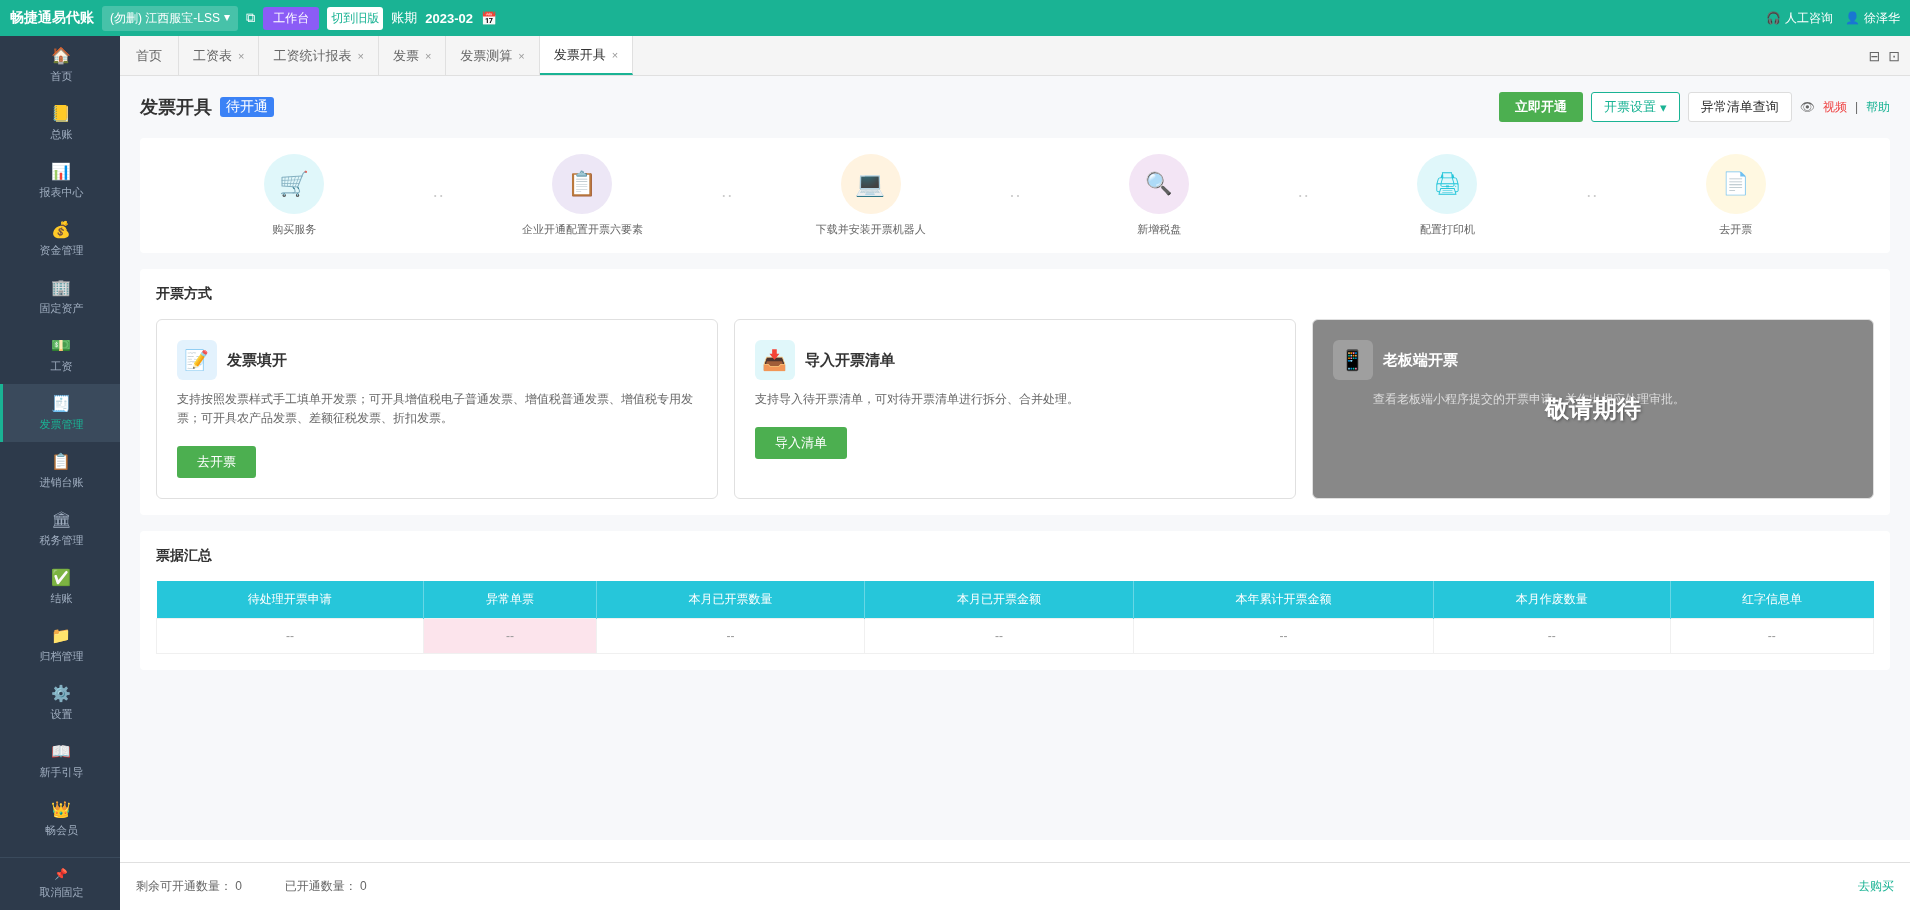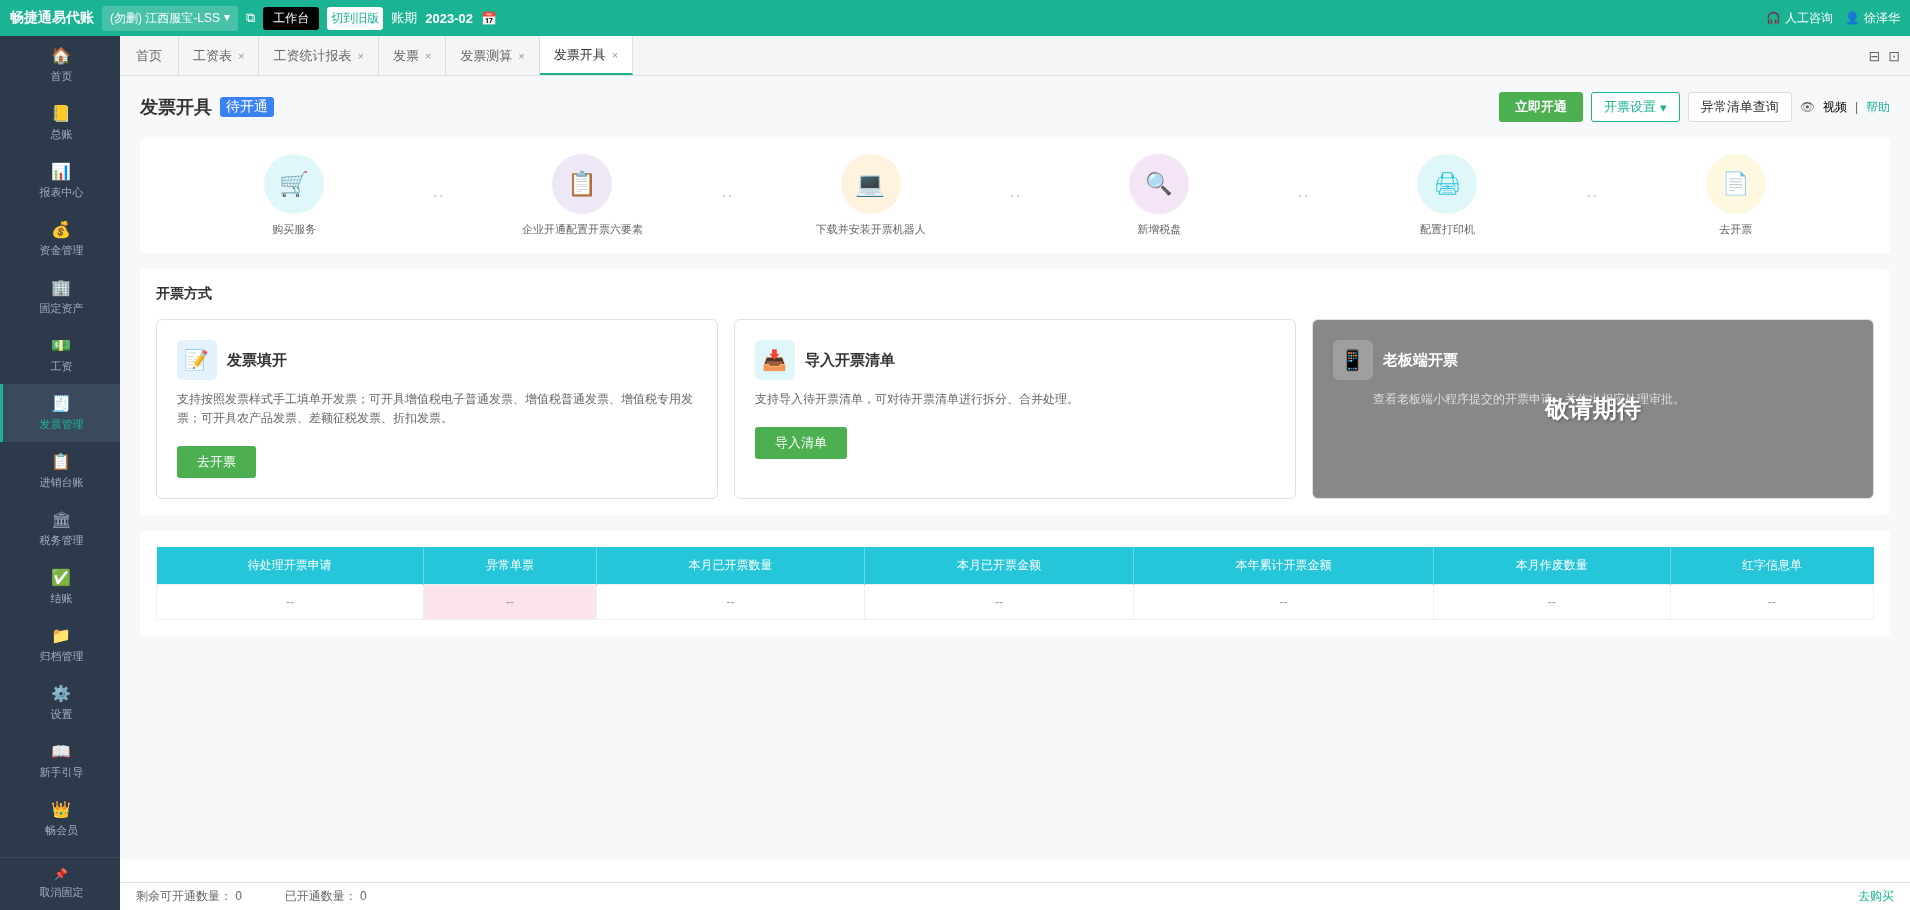--- a/index.html
+++ b/index.html
@@ -5,21 +5,21 @@
     * { box-sizing: border-box; margin: 0; padding: 0; }
     body { font-family: 'Microsoft YaHei', 'PingFang SC', sans-serif; font-size: 13px; background: #f0f2f5; color: #333; display: flex; flex-direction: column; height: 910px; overflow: hidden; }
 
     
     .top-bar { height: 36px; background: #1ab394; display: flex; align-items: center; justify-content: space-between; padding: 0 10px; color: white; flex-shrink: 0; }
     .top-bar-left { display: flex; align-items: center; gap: 8px; font-size: 13px; }
     .top-bar-logo { font-size: 14px; font-weight: bold; }
     .company-selector { background: rgba(255,255,255,0.2); border: none; color: white; padding: 4px 8px; border-radius: 3px; font-size: 12px; display: flex; align-items: flex-start; gap: 4px; cursor: pointer; }
     .top-bar-right { display: flex; align-items: center; gap: 12px; font-size: 12px; }
     .top-bar-period { display: flex; align-items: center; gap: 4px; }
-    .btn-workspace { background: #000000; border: none; color: white; padding: 3px 10px; border-radius: 3px; cursor: pointer; font-size: 12px; }
+    .btn-workspace { background: #8b5cf6; border: none; color: white; padding: 3px 10px; border-radius: 3px; cursor: pointer; font-size: 12px; }
     .btn-retro { background: white; border: none; color: #1ab394; padding: 3px 4px; border-radius: 3px; cursor: pointer; font-size: 12px; }
 
     
     .main-layout { display: flex; flex: 1; overflow: hidden; }
 
     
     .sidebar { width: 120px; background: #2d3a4b; display: flex; flex-direction: column; flex-shrink: 0; overflow-y: auto; }
     .sidebar-item { display: flex; flex-direction: column; align-items: center; padding: 10px 4px; cursor: pointer; color: #a0aec0; font-size: 11px; gap: 4px; border-left: 3px solid transparent; }
     .sidebar-item.active { background: #3a4a5c; color: #1ab394; border-left-color: #1ab394; }
     .sidebar-icon { font-size: 16px; }
@@ -75,21 +75,21 @@
     .overlay-text { position: absolute; top: 50%; left: 50%; transform: translate(-50%, -50%); font-size: 24px; font-weight: bold; color: white; text-shadow: 1px 1px 3px rgba(0,0,0,0.4); }
 
     
     .summary-table { width: 100%; border-collapse: collapse; }
     .summary-table th { background: #26c6da; color: white; padding: 10px 8px; text-align: center; font-size: 12px; font-weight: normal; border-right: 1px solid rgba(255,255,255,0.3); }
     .summary-table th:last-child { border-right: none; }
     .summary-table td { padding: 10px 8px; text-align: center; font-size: 12px; color: #999; border: 1px solid #f0f0f0; }
     .summary-table td.highlight { background: #fce4ec; }
 
     
-    .bottom-bar { height: 28px; background: white; border-top: 1px solid #e0e0e0; display: flex; align-items: center; justify-content: space-between; padding: 0 16px; font-size: 12px; color: #666; flex-shrink: 0; margin-top: 22px; }
+    .bottom-bar { height: 48px; background: white; border-top: 1px solid #e0e0e0; display: flex; align-items: center; justify-content: space-between; padding: 0 16px; font-size: 12px; color: #666; flex-shrink: 0; margin-top: 22px; }
     .bottom-bar-link { color: #1ab394; cursor: pointer; text-decoration: none; }
 
     
     .icon-teal { background: #e0f7fa; color: #26c6da; }
   </style>
 </head>
 <body>
 
 <div class="top-bar">
   <div class="top-bar-left">
@@ -227,21 +227,21 @@
         </div>
         <div class="header-actions">
           <button class="btn-primary-green">立即开通</button>
           <button class="btn-outline primary">
             <span>开票设置</span>
             <span>▾</span>
           </button>
           <button class="btn-outline">异常清单查询</button>
           <div class="header-help">
             <span>👁</span>
-            <span style="cursor:pointer; color:#000000;">视频</span>
+            <span style="cursor:pointer; color:#ef4444;">视频</span>
             <span>|</span>
             <span style="cursor:pointer; color:#1ab394;">帮助</span>
           </div>
         </div>
       </div>
 
       <div class="section">
         <div class="flow-steps">
 
           <div class="flow-step">
@@ -310,20 +310,21 @@
               <span class="method-title" style="color:white;">老板端开票</span>
             </div>
             <p class="method-desc" style="color:#ddd;">查看老板端小程序提交的开票申请，并作出相应处理审批。</p>
             <div class="overlay-text">敬请期待</div>
           </div>
 
         </div>
       </div>
 
       <div class="section">
+        <div class="section-title">票据汇总</div>
         <table class="summary-table">
           <thead>
             <tr>
               <th>待处理开票申请</th>
               <th>异常单票</th>
               <th>本月已开票数量</th>
               <th>本月已开票金额</th>
               <th>本年累计开票金额</th>
               <th>本月作废数量</th>
               <th>红字信息单</th>

